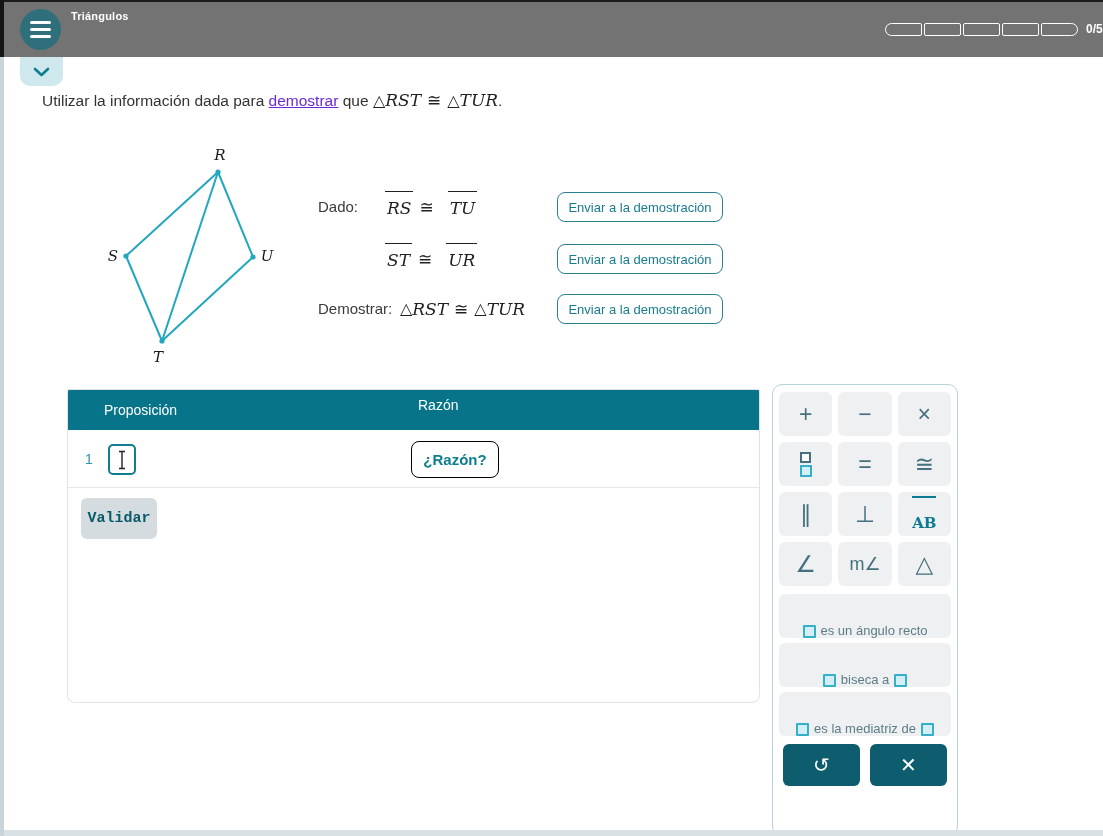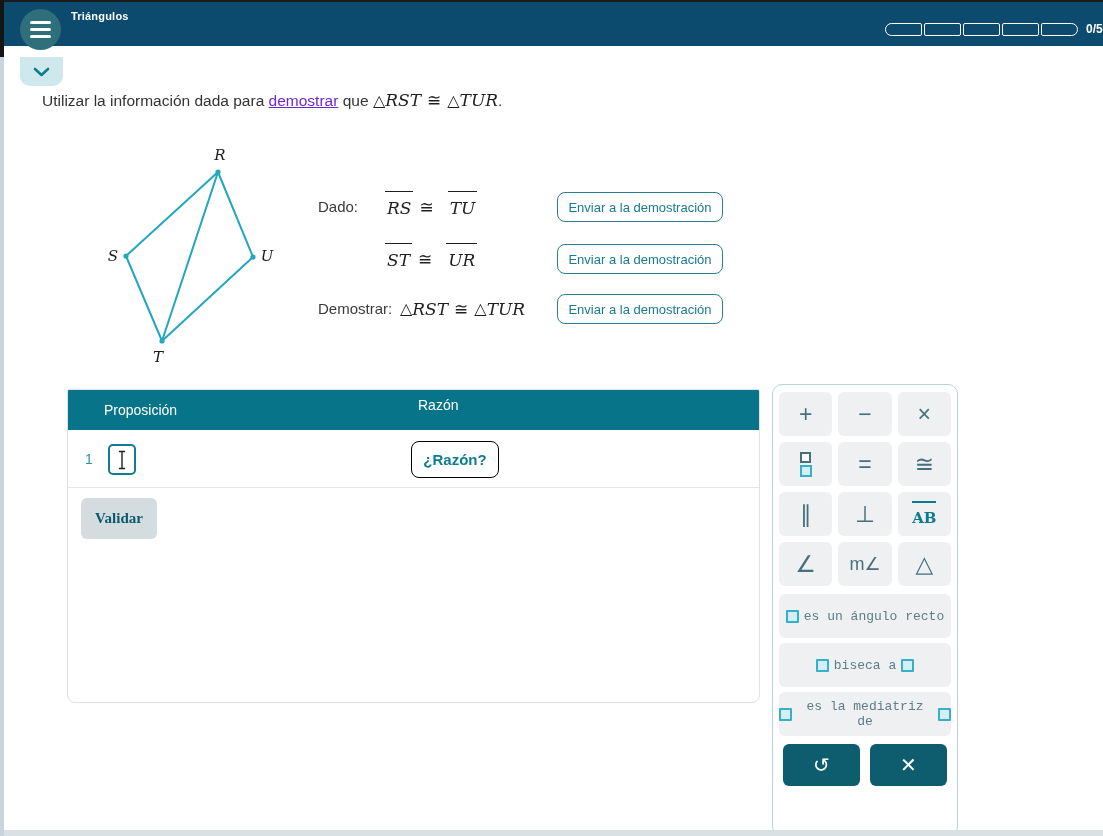--- a/index.html
+++ b/index.html
@@ -7,21 +7,21 @@
   body { font-family:"Liberation Sans", sans-serif; background:#fff; position:relative; }
   #root { position:absolute; inset:0; width:1103px; height:836px; background:#fff; overflow:hidden; }
 
   
   .edge-top    { position:absolute; left:0; top:0; width:1103px; height:2px; background:#1b1b1b; z-index:9; }
   .edge-left-dark  { position:absolute; left:0; top:0; width:4px; height:57px; background:#141414; z-index:9; }
   .edge-left-light { position:absolute; left:0; top:57px; width:4px; height:779px; background:#c9d5da; z-index:9; }
   .edge-bottom { position:absolute; left:4px; bottom:0; width:1099px; height:6px; background:#d9e1e4; z-index:8; }
 
   
-  .header { position:absolute; left:4px; top:2px; right:0; height:44px; background:#0c4a6e; color:#fff; z-index:5; }
+  .header { position:absolute; left:4px; top:2px; right:0; height:55px; background:#737373; color:#fff; z-index:5; }
   .menu-btn { position:absolute; left:16px; top:7px; width:41px; height:41px; border-radius:50%; background:#2f6f7c; border:none; cursor:pointer; display:flex; align-items:center; justify-content:center; }
   .hamburger { display:flex; flex-direction:column; gap:4px; }
   .hamburger span { display:block; width:21px; height:3px; background:#fff; border-radius:2px; }
   .hd-kicker { position:absolute; left:67px; top:8px; font-size:11px; font-weight:bold; letter-spacing:.2px; }
   .hd-title  { position:absolute; left:67px; top:23px; font-size:14px; font-weight:bold; }
   .progress { position:absolute; left:881px; top:21px; display:flex; gap:2px; }
   .pseg { width:37px; height:13px; border:1.5px solid #fff; background:transparent; border-radius:2px; }
   .pseg:first-child { border-radius:7px 2px 2px 7px; }
   .pseg:last-child  { border-radius:2px 7px 7px 2px; }
   .plabel { position:absolute; left:1082px; top:20px; font-size:12px; font-weight:bold; color:#fff; white-space:nowrap; }
@@ -48,33 +48,33 @@
 
   
   .proof { position:absolute; left:67px; top:389px; width:693px; height:314px; background:#fff; border:1px solid #dfe3e5; border-radius:2px 2px 8px 8px; }
   .proof-head { height:40px; background:#077489; color:#fff; position:relative; border-radius:1px 1px 0 0; }
   .ph-col1 { position:absolute; left:36px; top:12px; font-size:14px; }
   .ph-col2 { position:absolute; left:350px; top:7px; font-size:14px; }
   .proof-row { height:58px; position:relative; border-bottom:1px solid #e7e7e7; }
   .row-num { position:absolute; left:17px; top:21px; font-size:14px; color:#2d93a6; }
   .stmt-input { position:absolute; left:40px; top:14px; width:28px; height:31px; border:2px solid #0e7d8f; border-radius:5px; background:#fff; cursor:text; display:flex; align-items:center; justify-content:center; }
   .reason-btn { position:absolute; left:343px; top:11px; width:88px; height:37px; background:#fff; border:1px solid #000000; border-radius:8px; color:#0e7d8f; font-weight:bold; font-size:15px; font-family:"Liberation Sans",sans-serif; cursor:pointer; }
-  .validate-btn { position:absolute; left:13px; top:108px; width:76px; height:41px; background:#d4dcdf; border:none; border-radius:6px; color:#0a5a6a; font-weight:bold; font-size:15px; font-family:Liberation Serif, serif; cursor:pointer; }
+  .validate-btn { position:absolute; left:13px; top:108px; width:76px; height:41px; background:#d4dcdf; border:none; border-radius:6px; color:#0a5a6a; font-weight:bold; font-size:15px; font-family:Liberation Mono, monospace; cursor:pointer; }
 
   
   .panel { position:absolute; left:772px; top:384px; width:186px; height:452px; background:#fff; border:1px solid #b7d2d9; border-radius:10px; padding:7px 6px 6px 6px; z-index:2; }
   .sym-grid { display:grid; grid-template-columns:repeat(3,1fr); gap:6px; }
   .sym-btn { height:44px; background:#eef0f1; border:none; border-radius:6px; color:#45707e; font-size:23px; font-family:"Liberation Sans",sans-serif; cursor:pointer; display:flex; align-items:center; justify-content:center; }
   .sym-btn.small { font-size:18px; }
-  .sym-ab { font-family:"DejaVu Serif", serif; font-weight:bold; font-size:15px; color:#0c7b91; border-top:2px solid #0c7b91; padding-top:6px; }
+  .sym-ab { font-family:"DejaVu Serif", serif; font-weight:bold; font-size:15px; color:#0c7b91; border-top:2px solid #0c7b91; padding-top:16px; }
   .frac-icon { display:flex; flex-direction:column; gap:2px; align-items:center; }
   .frac-icon .fn { width:11px; height:11px; border:2px solid #45707e; background:#fff; }
   .frac-icon .fd { width:12px; height:12px; border:2px solid #36b0c8; background:#d4eef5; }
   .phrases { margin-top:8px; display:flex; flex-direction:column; gap:5px; }
-  .phrase-btn { height:44px; width:100%; background:#eef0f1; border:none; border-radius:6px; color:#5c7d88; font-size:13px; font-family:Liberation Mono, monospace; cursor:pointer; display:flex; align-items:center; justify-content:center; gap:5px; }
+  .phrase-btn { height:44px; width:100%; background:#eef0f1; border:none; border-radius:6px; color:#5c7d88; font-size:13px; font-family:Liberation Sans, sans-serif; cursor:pointer; display:flex; align-items:flex-end; justify-content:center; gap:5px; }
   .pbox { display:inline-block; width:13px; height:13px; border:2px solid #36b0c8; background:#d4eef5; border-radius:1px; flex:none; }
   .panel-actions { margin-top:8px; display:flex; gap:10px; padding:0 4px; }
   .dark-btn { flex:1; height:42px; background:#0e5d6e; border:none; border-radius:6px; color:#fff; font-size:20px; cursor:pointer; display:flex; align-items:center; justify-content:center; font-family:"DejaVu Sans",sans-serif; }
 </style>
 </head>
 <body>
 
 <div id="root">
   <div class="edge-top"></div>
   <div class="edge-left-dark"></div>

